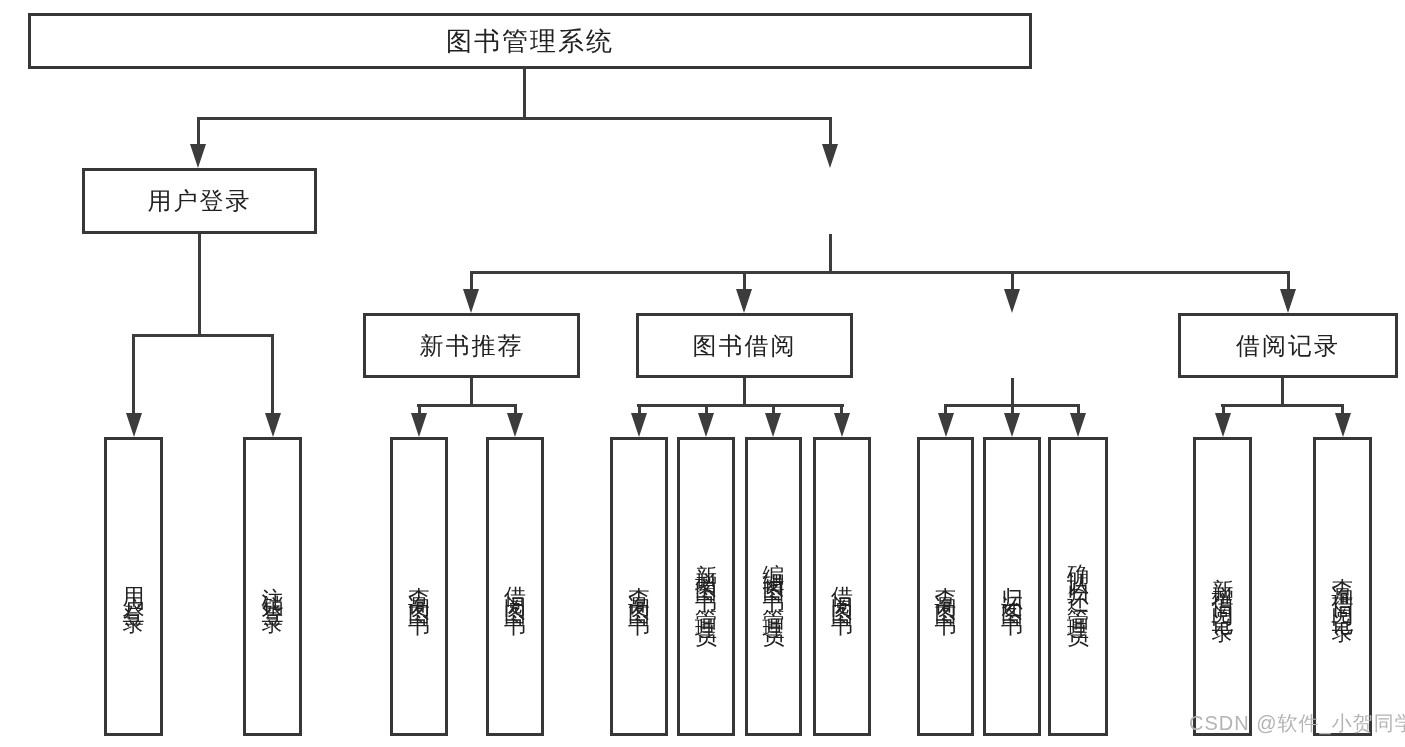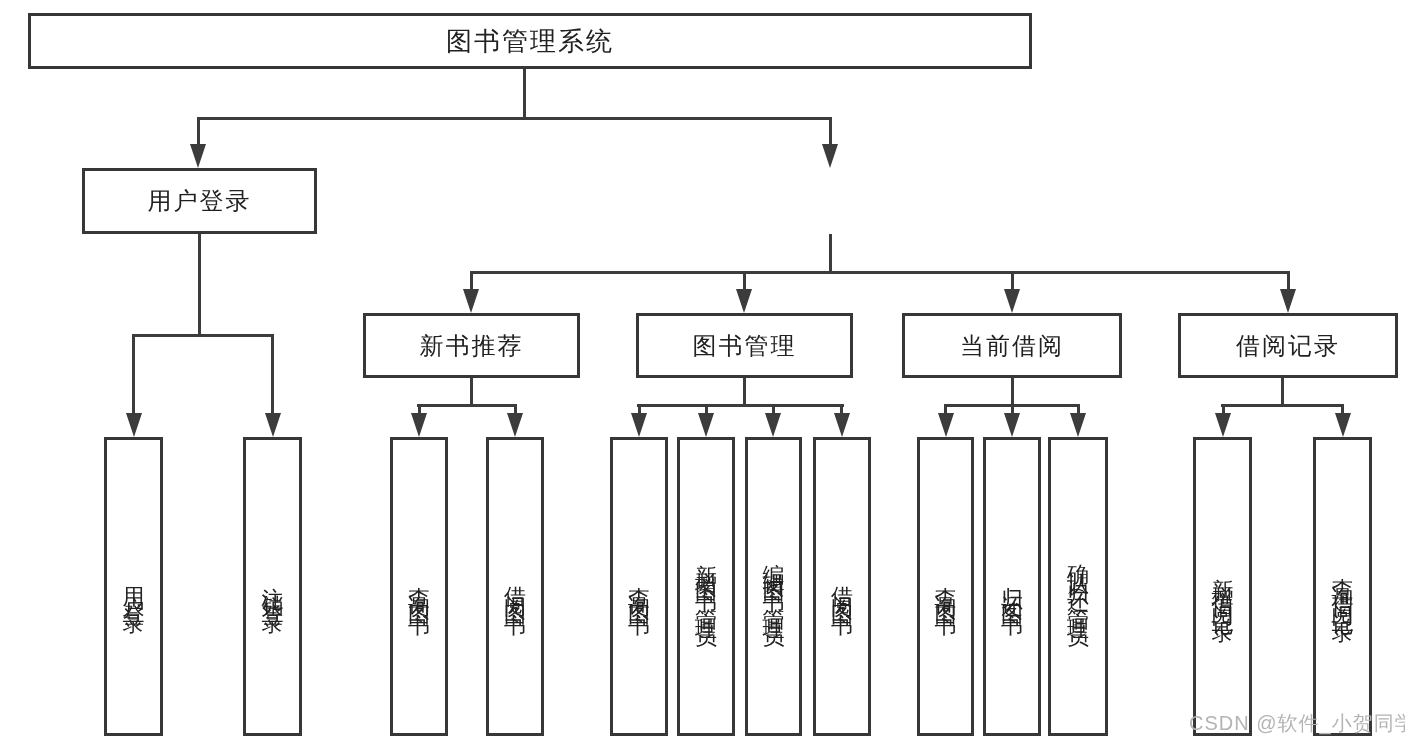--- a/index.html
+++ b/index.html
@@ -35,22 +35,21 @@
 </head>
 <body>
 
 <div class="canvas">
 
   <div class="hbox root" style="left:28px;top:13px;width:1004px;height:56px;">图书管理系统</div>
 
   <div class="hbox" style="left:82px;top:168px;width:235px;height:66px;">用户登录</div>
 
   <div class="hbox" style="left:363px;top:313px;width:217px;height:65px;font-family:Liberation Mono, monospace;">新书推荐</div>
-  <div class="hbox" style="left:636px;top:313px;width:217px;height:65px;">图书管理</div>
-  <div class="hbox" style="left:902px;top:313px;width:220px;height:65px;">当前借阅</div>
+  <div class="hbox" style="left:636px;top:313px;width:217px;height:65px;">图书借阅</div>
   <div class="hbox" style="left:1178px;top:313px;width:220px;height:65px;">借阅记录</div>
 
   <div class="vbox" style="left:104px;top:437px;width:59px;height:299px;">
     <span>用户登录</span>
     </div>
   <div class="vbox" style="left:243px;top:437px;width:59px;height:299px;">
     <span>注销登录</span>
     </div>
 
   <div class="vbox" style="left:390px;top:437px;width:58px;height:299px;">

